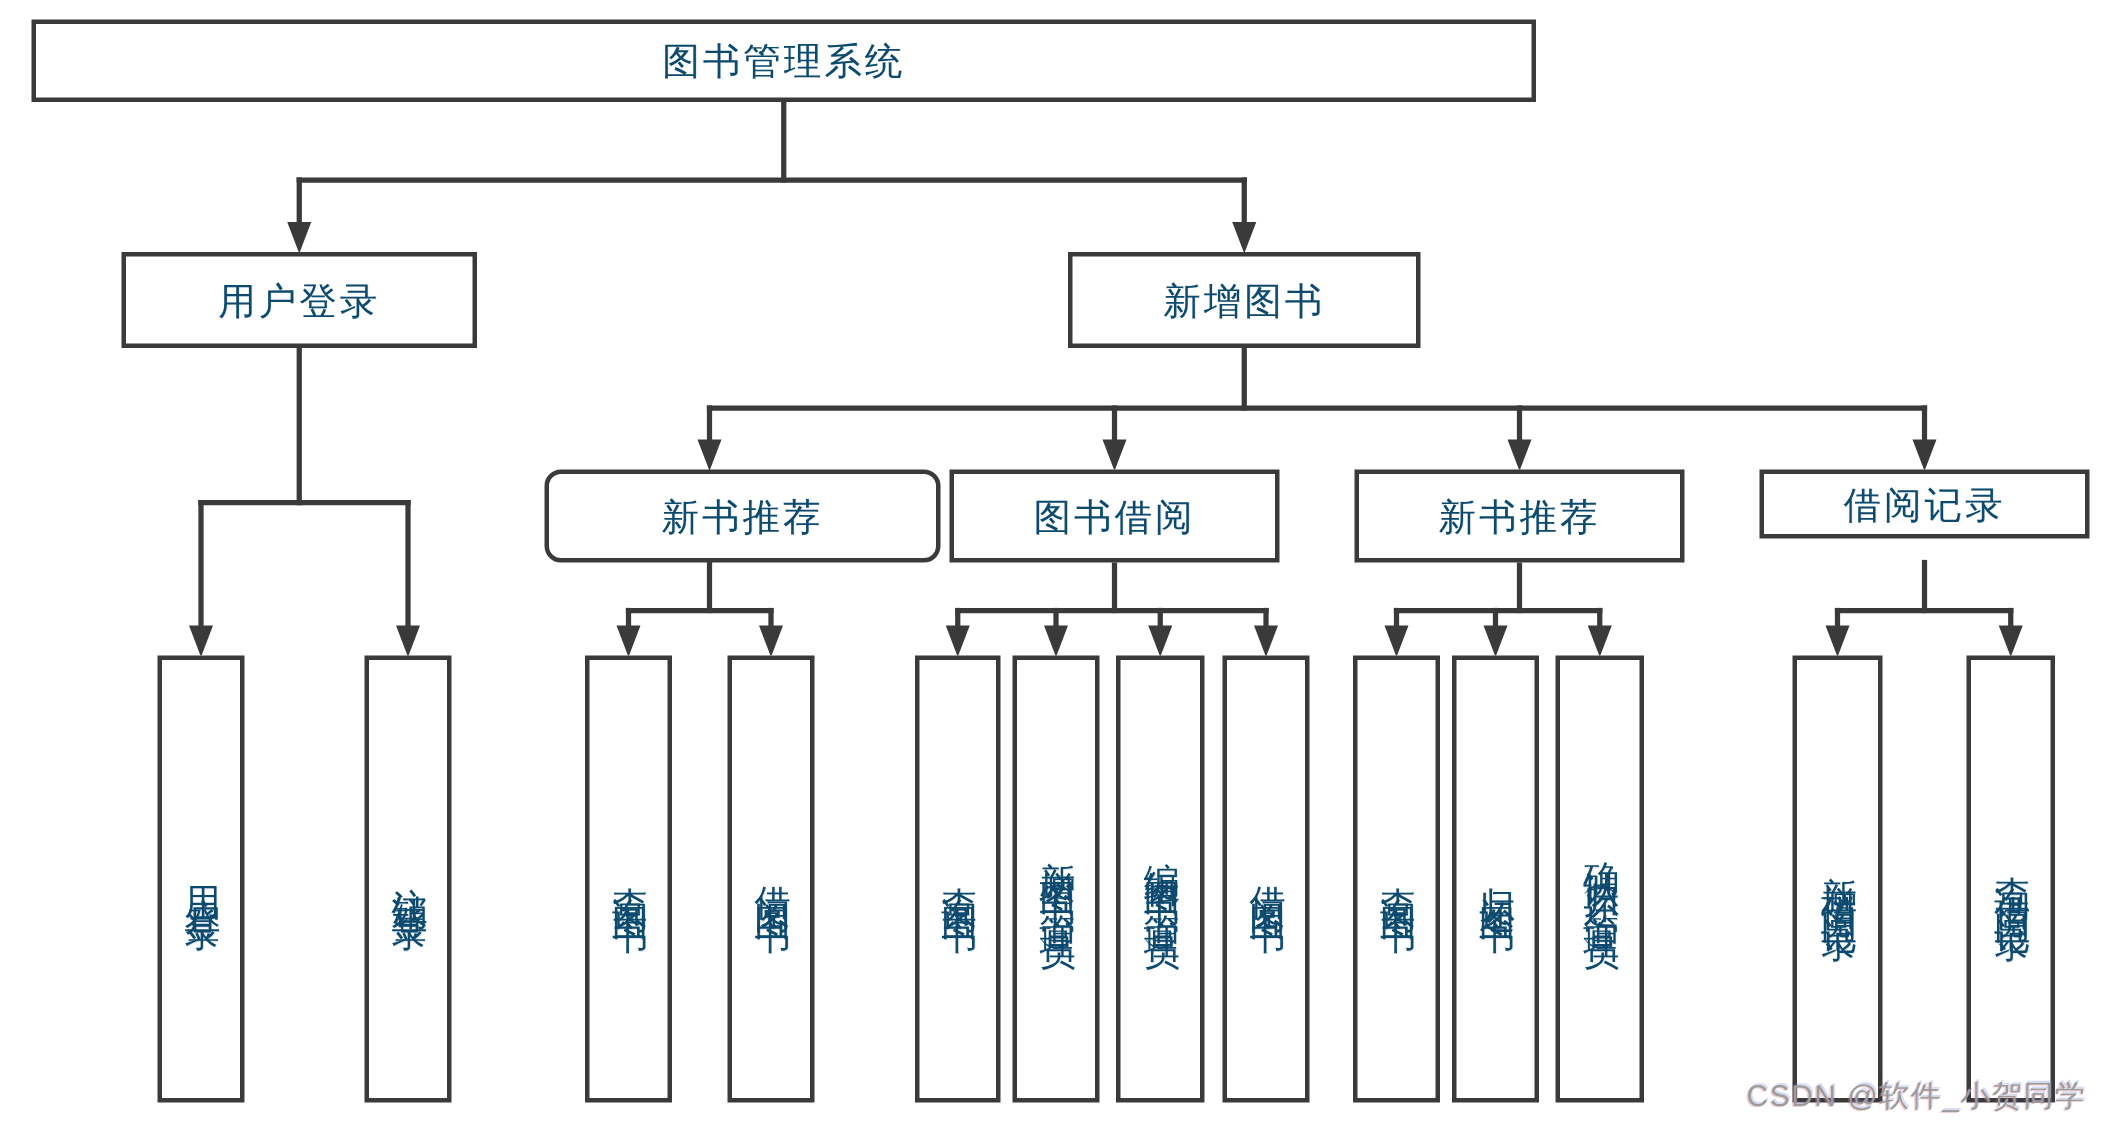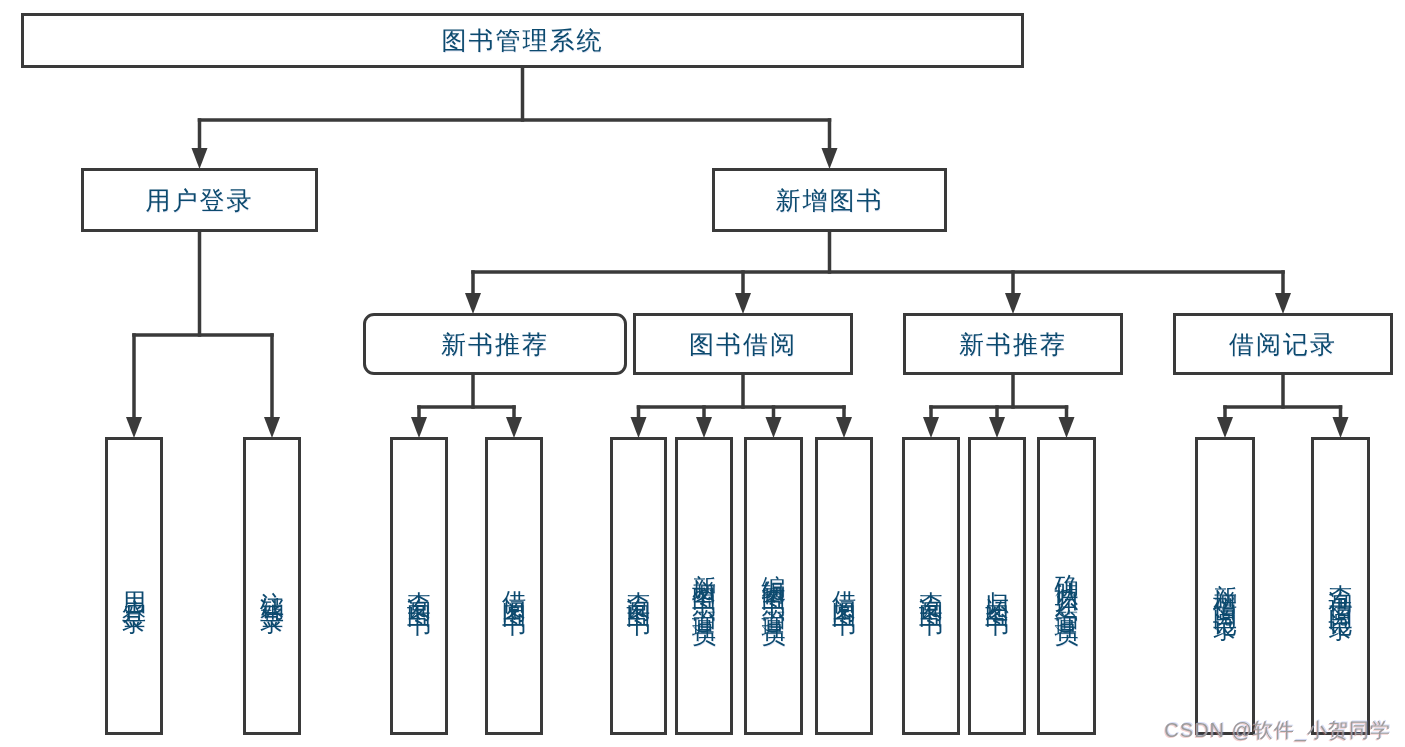--- a/index.html
+++ b/index.html
@@ -112,21 +112,21 @@
       </div>
       <div class="node h-node" style="left: 363px; top: 313px; width: 264px; height: 62px; border-radius: 11px;">
         <span>新书推荐</span>
       </div>
       <div class="node h-node" style="left: 633px; top: 313px; width: 220px; height: 62px;">
         <span>图书借阅</span>
       </div>
       <div class="node h-node" style="left: 903px; top: 313px; width: 220px; height: 62px;">
         <span>新书推荐</span>
       </div>
-      <div class="node h-node" style="left: 1173px; top: 313px; width: 220px; height: 62px;">
+      <div class="node h-node" style="left: 1173px; top: 313px; width: 220px; height: 46px;">
         <span>借阅记录</span>
       </div>
       <div class="node v-node" style="left: 105px; top: 437px; width: 58px; height: 298px;">
         <span>用户登录</span>
       </div>
       <div class="node v-node" style="left: 243px; top: 437px; width: 58px; height: 298px;">
         <span>注销登录</span>
       </div>
       <div class="node v-node" style="left: 390px; top: 437px; width: 58px; height: 298px;">
         <span>查询图书</span>

